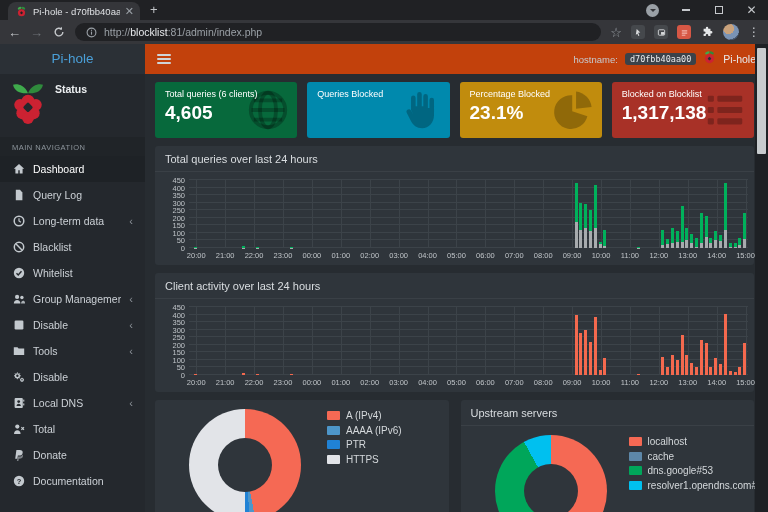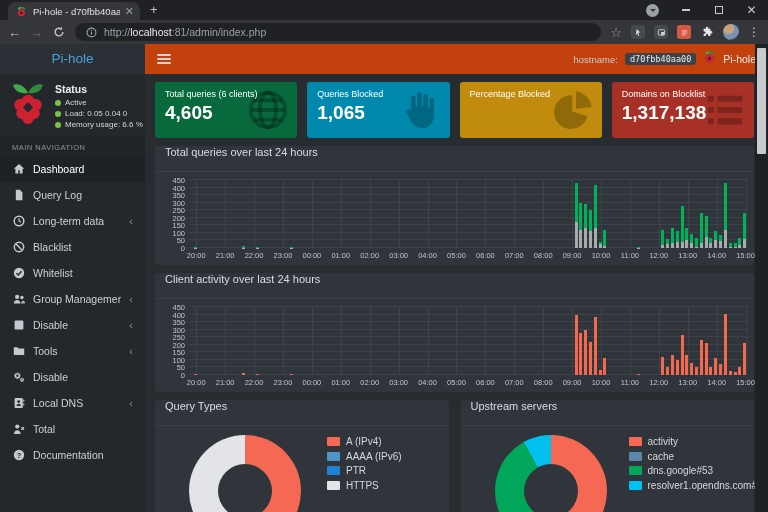--- a/index.html
+++ b/index.html
@@ -67,21 +67,21 @@
   .ph-brand{font-size:10.5px;color:#e8eaec}
 
   .content{position:absolute;left:145px;top:30px;width:623px;height:438px;overflow:hidden}
   .cards{display:flex;gap:10px;margin:8px 14px 0 10px}
   .card{flex:1;height:56px;border-radius:3px;position:relative;padding:7px 10px;overflow:hidden}
   .card-label{font-size:9px;color:#fff;position:relative;z-index:2}
   .card-value{font-size:19px;font-weight:bold;color:#fff;margin-top:3px;position:relative;z-index:2}
   .card-icon{position:absolute;right:6px;top:5px;width:46px;height:46px;z-index:1}
 
   .panel{background:#2f353b;border-radius:3px;margin:8px 14px 0 10px}
-  .panel-head{height:26px;display:flex;padding:0 10px;
+  .panel-head{height:26px;display:flex;align-items:center;padding:0 10px;
     border-bottom:1px solid #3a4046}
   .panel-title{font-size:11px;color:#d9dde0}
   .chart-body{padding:8px 6px 4px 34px;position:relative}
   .chart-plot{position:relative;height:68px}
   .gl-h{position:absolute;left:0;right:0;height:1px;background:#3c4349}
   .gl-v{position:absolute;top:0;bottom:0;width:1px;background:#3c4349}
   .ylab{position:absolute;right:calc(100% + 4px);font-size:7.5px;color:#c0c5c9;transform:translateY(50%)}
   .xlabs{position:relative;height:13px}
   .xlab{position:absolute;top:3px;transform:translateX(-50%);font-size:7.5px;color:#c0c5c9;white-space:nowrap}
   .bar{position:absolute}
@@ -142,21 +142,21 @@
         </svg>
     </span>
     <div class="urlbar">
       <span class="tb-ic">
         <svg viewBox="0 0 12 12" width="11" height="11">
             <circle cx="6" cy="6" r="4.8" fill="none" stroke="#9aa0a6" stroke-width="1.2"></circle>
             <rect x="5.4" y="5" width="1.2" height="3.4" fill="#9aa0a6"></rect>
             <rect x="5.4" y="3" width="1.2" height="1.2" fill="#9aa0a6"></rect>
           </svg>
       </span>
-      <span class="url-text"><span>http://</span><span class="url-host">localhost</span><span>:81/admin/index.php</span></span>
+      <span class="url-text"><span>http://</span><span class="url-host">blocklist</span><span>:81/admin/index.php</span></span>
     </div>
     <span class="star">☆</span>
     <span class="ext-sq">
       <svg viewBox="0 0 10 10" width="9" height="9">
           <path d="M3 1l4 4-2.4.4L6 8.4 4.8 9 3.8 6.3 2 7.6z" fill="#d8dadc"></path>
         </svg>
     </span>
     <span class="ext-sq">
       <svg viewBox="0 0 10 10" width="9" height="9">
           <rect x="1.5" y="2" width="7" height="6" rx="1" fill="none" stroke="#d8dadc" stroke-width="1"></rect>
@@ -194,34 +194,20 @@
                 <circle cx="33.5" cy="28" r="7"></circle>
                 <circle cx="17.5" cy="38" r="7.5"></circle>
                 <circle cx="30.5" cy="38" r="7.5"></circle>
                 <circle cx="24" cy="44" r="7"></circle>
               </g>
               <rect x="19.5" y="26.5" width="9" height="9" rx="2" transform="rotate(45 24 31)" fill="#24282d"></rect>
             </svg>
         </span>
         <div class="status-col">
           <div class="status-title">Status</div>
-          <div id="status-lines">
-              <div class="status-line">
-                <span class="dot"></span>
-                <span>Active</span>
-              </div>
-              <div class="status-line">
-                <span class="dot"></span>
-                <span>Load:  0.05  0.04  0</span>
-              </div>
-              <div class="status-line">
-                <span class="dot"></span>
-                <span>Memory usage:  6.6 %</span>
-              </div>
-            </div>
         </div>
       </div>
       <div class="navlabel">MAIN NAVIGATION</div>
       <nav id="nav">
           <div class="nav-item active">
             <span class="nav-ic">
               <svg viewBox="0 0 12 12" fill="currentColor">
                 <path d="M6 1 0.8 5.8h1.6v4.6h2.9V7.3h1.4v3.1h2.9V5.8h1.6z"></path>
               </svg>
             </span>
@@ -319,20 +305,29 @@
           </div>
           <div class="nav-item">
             <span class="nav-ic">
               <svg viewBox="0 0 12 12" fill="currentColor">
                 <circle cx="4.3" cy="3.6" r="2.1"></circle>
                 <path d="M1 10.9c.1-2.2 1.4-3.6 3.3-3.6s3.2 1.4 3.3 3.6z"></path>
                 <path d="M8.4 4.2l2.6 2.6M11 4.2 8.4 6.8" stroke="currentColor" stroke-width="1.2"></path>
               </svg>
             </span>
             <span class="nav-txt">Total</span>
+          </div>
+          <div class="nav-item">
+            <span class="nav-ic">
+              <svg viewBox="0 0 12 12" fill="currentColor">
+                <path d="M3.4 1h3.4c2 0 3.1 1 2.9 2.7C9.5 5.6 8.1 6.6 6 6.6H4.9l-.6 3.2H2.2z"></path>
+                <path d="M5 7.6h1.3c1.6 0 2.7-.8 3-2.2.5.3.8.9.7 1.7-.2 1.7-1.5 2.7-3.5 2.7h-.7L5.4 12H3.8z" opacity=".55"></path>
+              </svg>
+            </span>
+            <span class="nav-txt">Donate</span>
           </div>
           <div class="nav-item">
             <span class="nav-ic">
               <svg viewBox="0 0 12 12">
                 <circle cx="6" cy="6" r="5.2" fill="currentColor"></circle>
                 <text x="6" y="8.7" font-size="7.5" font-weight="bold" text-anchor="middle" fill="#24282d">?</text>
               </svg>
             </span>
             <span class="nav-txt">Documentation</span>
           </div>
@@ -368,34 +363,34 @@
             <span class="card-icon"><svg viewBox="0 0 24 24">
                 <g fill="none" stroke="rgba(0,0,0,.25)" stroke-width="2">
                   <circle cx="12" cy="12" r="9"></circle>
                   <ellipse cx="12" cy="12" rx="4.2" ry="9"></ellipse>
                   <path d="M3.4 12h17.2M4.6 7h14.8M4.6 17h14.8"></path>
                 </g>
               </svg></span>
           </div>
           <div class="card" style="background: rgb(0, 137, 173);">
             <div class="card-label">Queries Blocked</div>
-            <div class="card-value">1,065</div>
             <span class="card-icon"><svg viewBox="0 0 24 24" fill="rgba(0,0,0,.25)">
                 <path d="M6.8 12V5.6a1.2 1.2 0 1 1 2.4 0V10h.8V3.8a1.2 1.2 0 1 1 2.4 0V10h.8V4.8a1.2 1.2 0 1 1 2.4 0V11h.8V6.8a1.2 1.2 0 1 1 2.4 0v7.7c0 4.3-2.7 7-6.2 7-2.9 0-4.7-1.5-6-4l-2-4a1.25 1.25 0 0 1 2.2-1.2l1.2 2.2z"></path>
               </svg></span>
           </div>
           <div class="card" style="background: rgb(193, 140, 13);">
             <div class="card-label">Percentage Blocked</div>
+            <div class="card-value">23.1%</div>
             <span class="card-icon"><svg viewBox="0 0 24 24" fill="rgba(0,0,0,.25)">
                 <path d="M13.6 2.3a9.3 9.3 0 0 1 8.1 8.1l-8.1.9z"></path>
                 <path d="M11.6 4.3v8.3l7.9 2.6a8.8 8.8 0 1 1-7.9-10.9z"></path>
               </svg></span>
           </div>
           <div class="card" style="background: rgb(168, 49, 39);">
-            <div class="card-label">Domains on Blocklist</div>
+            <div class="card-label">Blocked on Blocklist</div>
             <div class="card-value">1,317,138</div>
             <span class="card-icon"><svg viewBox="0 0 24 24" fill="rgba(0,0,0,.25)">
                 <rect x="3" y="4.5" width="3.2" height="3.2" rx=".6"></rect>
                 <rect x="8" y="4.5" width="13" height="3.2" rx=".6"></rect>
                 <rect x="3" y="10.4" width="3.2" height="3.2" rx=".6"></rect>
                 <rect x="8" y="10.4" width="13" height="3.2" rx=".6"></rect>
                 <rect x="3" y="16.3" width="3.2" height="3.2" rx=".6"></rect>
                 <rect x="8" y="16.3" width="13" height="3.2" rx=".6"></rect>
               </svg></span>
           </div>
@@ -630,23 +625,20 @@
               <span class="xlab" style="left: 84.0517%;">12:00</span>
               <span class="xlab" style="left: 89.2241%;">13:00</span>
               <span class="xlab" style="left: 94.3966%;">14:00</span>
               <span class="xlab" style="left: 99.569%;">15:00</span>
             </div>
           </div>
       </section>
 
       <div class="bottom-row">
         <section class="half-panel">
-          <div class="panel-head">
-              <span class="panel-title">Query Types</span>
-            </div>
           <div class="donut-body" id="donut0">
               <div class="donut" style="background: conic-gradient(rgb(245, 105, 84) 0%, rgb(245, 105, 84) 47%, rgb(77, 150, 201) 47%, rgb(77, 150, 201) 48.5%, rgb(32, 130, 213) 48.5%, rgb(32, 130, 213) 50%, rgb(226, 228, 232) 50%, rgb(226, 228, 232) 100%);">
                 <div class="donut-hole"></div>
               </div>
               <div class="legend" style="left: 172px;">
                 <div class="legend-row">
                   <span class="swatch" style="background:#f56954"></span>
                   <span class="legend-label">A (IPv4)</span>
                 </div>
                 <div class="legend-row">
@@ -668,21 +660,21 @@
           <div class="panel-head">
               <span class="panel-title">Upstream servers</span>
             </div>
           <div class="donut-body" id="donut1">
               <div class="donut" style="background: conic-gradient(rgb(245, 105, 84) 0%, rgb(245, 105, 84) 47%, rgb(93, 135, 168) 47%, rgb(93, 135, 168) 50%, rgb(0, 166, 90) 50%, rgb(0, 166, 90) 92%, rgb(0, 192, 239) 92%, rgb(0, 192, 239) 100%);">
                 <div class="donut-hole"></div>
               </div>
               <div class="legend" style="left: 168px;">
                 <div class="legend-row">
                   <span class="swatch" style="background:#f56954"></span>
-                  <span class="legend-label">activity</span>
+                  <span class="legend-label">localhost</span>
                 </div>
                 <div class="legend-row">
                   <span class="swatch" style="background:#5d87a8"></span>
                   <span class="legend-label">cache</span>
                 </div>
                 <div class="legend-row">
                   <span class="swatch" style="background:#00a65a"></span>
                   <span class="legend-label">dns.google#53</span>
                 </div>
                 <div class="legend-row">

